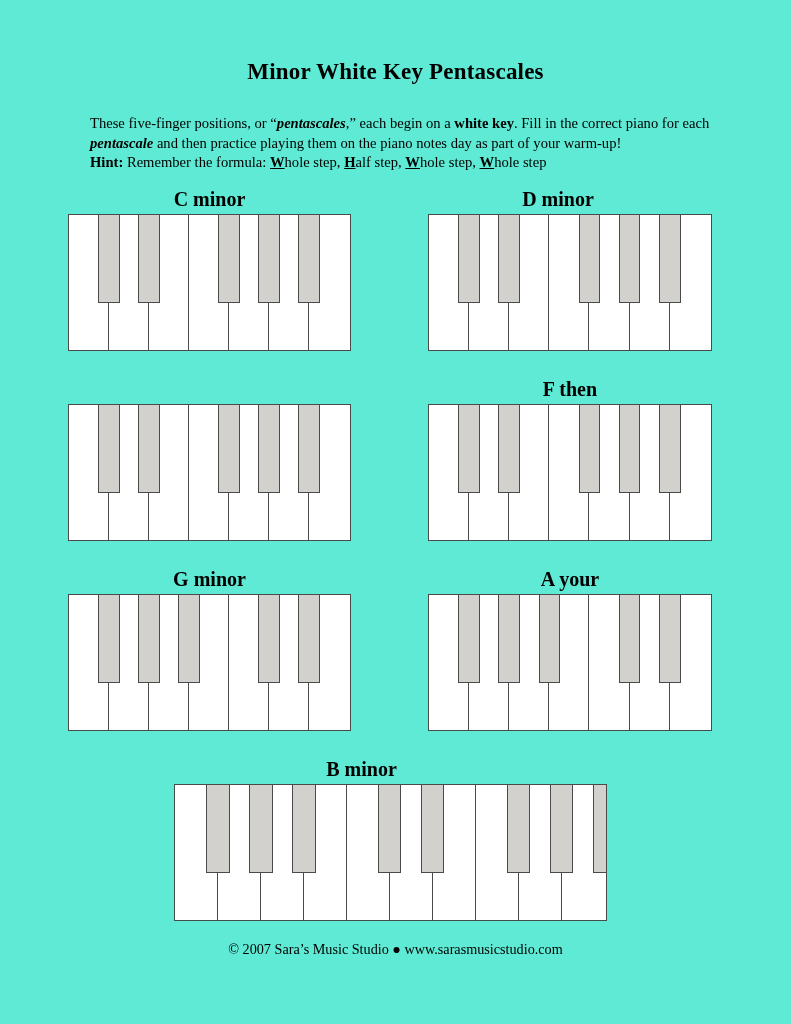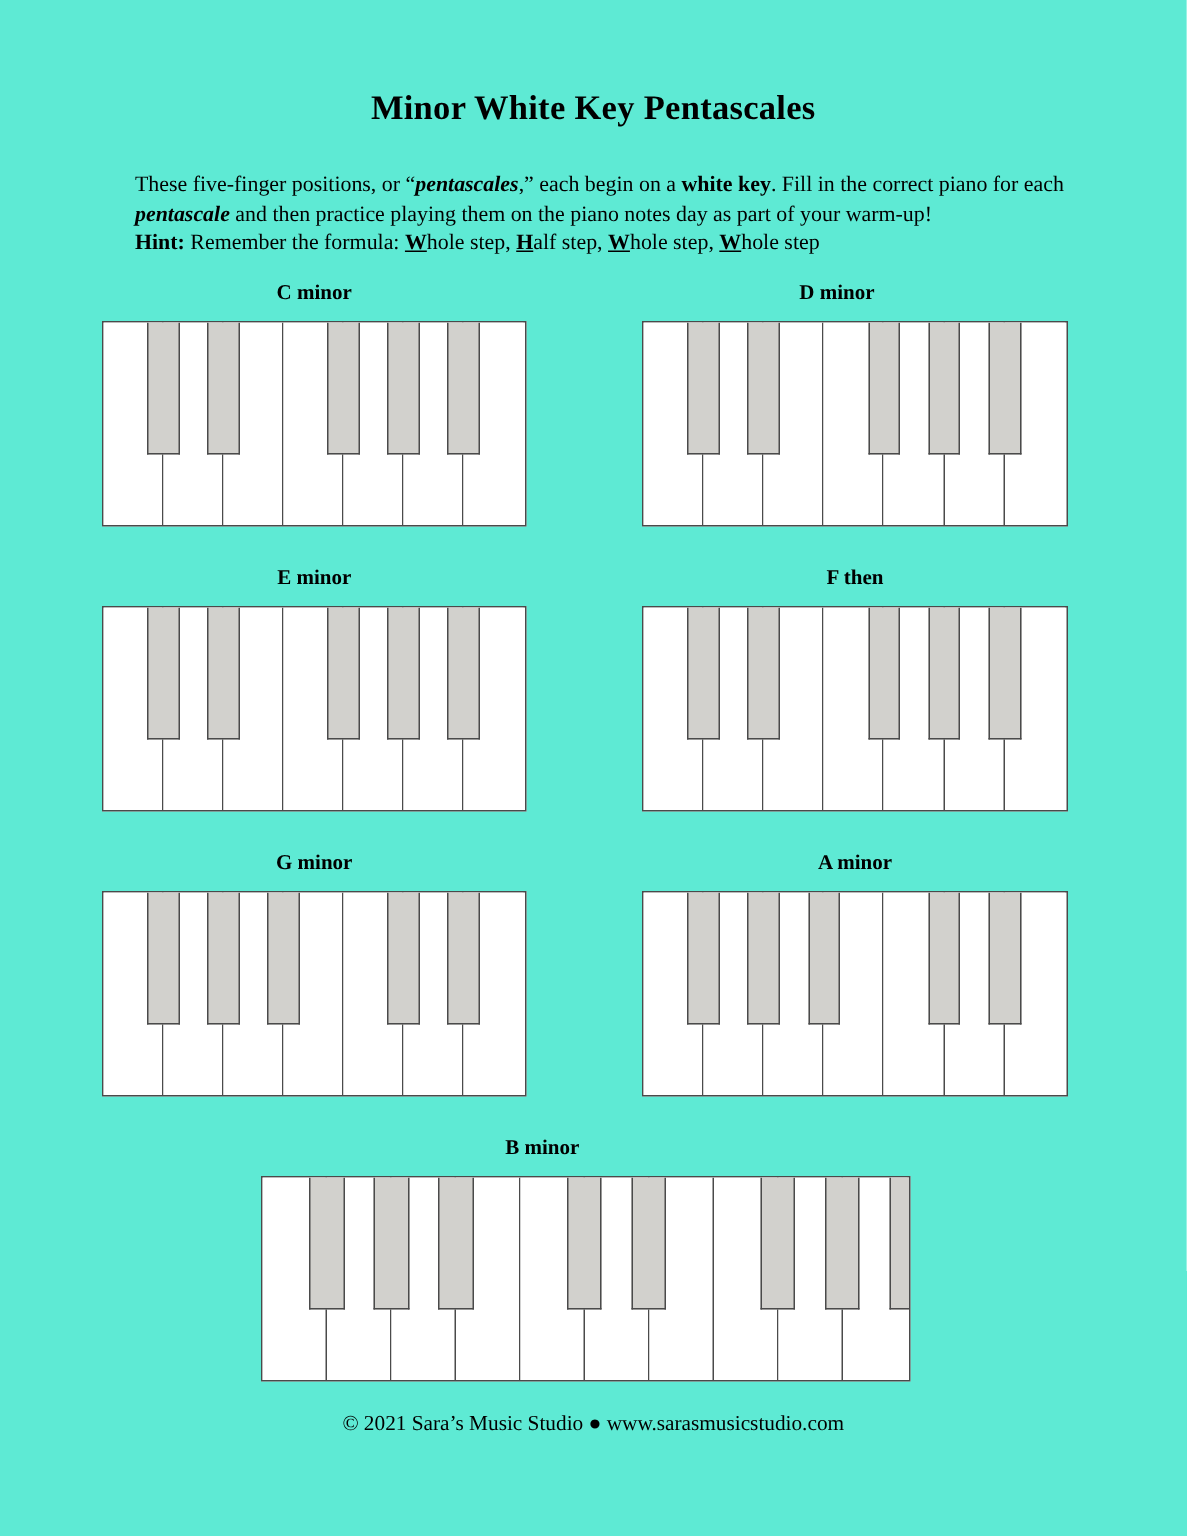--- a/index.html
+++ b/index.html
@@ -60,21 +60,21 @@
   
   .kb-block {
     position: absolute;
   }
   .kb-label {
     position: absolute;
     top: 0;
     left: 0;
     width: 100%;
     text-align: center;
-    font-size: 14px;
+    font-size: 20px;
     font-weight: bold;
   }
   .keyboard {
     position: absolute;
     left: 0;
     box-sizing: border-box;
     border: 1.6px solid #4a4a4a;
     background: #ffffff;
     overflow: hidden;
   }
@@ -152,21 +152,20 @@
           <div class="white-key" style="left: 200.571px; width: 40.1143px;"></div>
           <div class="white-key last" style="left: 240.686px; width: 40.1143px;"></div>
           <div class="black-key" style="left: 29.2834px; width: 21.6617px; height: 88.365px;"></div>
           <div class="black-key" style="left: 69.3977px; width: 21.6617px; height: 88.365px;"></div>
           <div class="black-key" style="left: 149.626px; width: 21.6617px; height: 88.365px;"></div>
           <div class="black-key" style="left: 189.741px; width: 21.6617px; height: 88.365px;"></div>
           <div class="black-key" style="left: 229.855px; width: 21.6617px; height: 88.365px;"></div>
         </div>
       </div>
       <div class="kb-block" style="left: 68px; top: 378px; width: 283px; height: 163px;">
-        <div class="kb-label">E minor</div>
         <div class="keyboard" style="top: 26px; width: 283px; height: 137px;">
           <div class="white-key" style="left: 0px; width: 39.9714px;"></div>
           <div class="white-key" style="left: 39.9714px; width: 39.9714px;"></div>
           <div class="white-key" style="left: 79.9429px; width: 39.9714px;"></div>
           <div class="white-key" style="left: 119.914px; width: 39.9714px;"></div>
           <div class="white-key" style="left: 159.886px; width: 39.9714px;"></div>
           <div class="white-key" style="left: 199.857px; width: 39.9714px;"></div>
           <div class="white-key last" style="left: 239.829px; width: 39.9714px;"></div>
           <div class="black-key" style="left: 29.1791px; width: 21.5846px; height: 88.365px;"></div>
           <div class="black-key" style="left: 69.1506px; width: 21.5846px; height: 88.365px;"></div>
@@ -203,21 +202,21 @@
           <div class="white-key" style="left: 199.857px; width: 39.9714px;"></div>
           <div class="white-key last" style="left: 239.829px; width: 39.9714px;"></div>
           <div class="black-key" style="left: 29.1791px; width: 21.5846px; height: 88.365px;"></div>
           <div class="black-key" style="left: 69.1506px; width: 21.5846px; height: 88.365px;"></div>
           <div class="black-key" style="left: 109.122px; width: 21.5846px; height: 88.365px;"></div>
           <div class="black-key" style="left: 189.065px; width: 21.5846px; height: 88.365px;"></div>
           <div class="black-key" style="left: 229.036px; width: 21.5846px; height: 88.365px;"></div>
         </div>
       </div>
       <div class="kb-block" style="left: 428px; top: 568px; width: 284px; height: 163px;">
-        <div class="kb-label">A minor</div>
+        <div class="kb-label">A your</div>
         <div class="keyboard" style="top: 26px; width: 284px; height: 137px;">
           <div class="white-key" style="left: 0px; width: 40.1143px;"></div>
           <div class="white-key" style="left: 40.1143px; width: 40.1143px;"></div>
           <div class="white-key" style="left: 80.2286px; width: 40.1143px;"></div>
           <div class="white-key" style="left: 120.343px; width: 40.1143px;"></div>
           <div class="white-key" style="left: 160.457px; width: 40.1143px;"></div>
           <div class="white-key" style="left: 200.571px; width: 40.1143px;"></div>
           <div class="white-key last" style="left: 240.686px; width: 40.1143px;"></div>
           <div class="black-key" style="left: 29.2834px; width: 21.6617px; height: 88.365px;"></div>
           <div class="black-key" style="left: 69.3977px; width: 21.6617px; height: 88.365px;"></div>
@@ -244,15 +243,15 @@
           <div class="black-key" style="left: 117.335px; width: 23.2092px; height: 88.365px;"></div>
           <div class="black-key" style="left: 203.295px; width: 23.2092px; height: 88.365px;"></div>
           <div class="black-key" style="left: 246.275px; width: 23.2092px; height: 88.365px;"></div>
           <div class="black-key" style="left: 332.235px; width: 23.2092px; height: 88.365px;"></div>
           <div class="black-key" style="left: 375.215px; width: 23.2092px; height: 88.365px;"></div>
           <div class="black-key" style="left: 418.195px; width: 23.2092px; height: 88.365px;"></div>
         </div>
       </div>
     </div>
 
-  <div class="footer">© 2021 Sara’s Music Studio ● www.sarasmusicstudio.com</div>
+  <div class="footer">© 2007 Sara’s Music Studio ● www.sarasmusicstudio.com</div>
 
 </div>
 
 </body></html>

